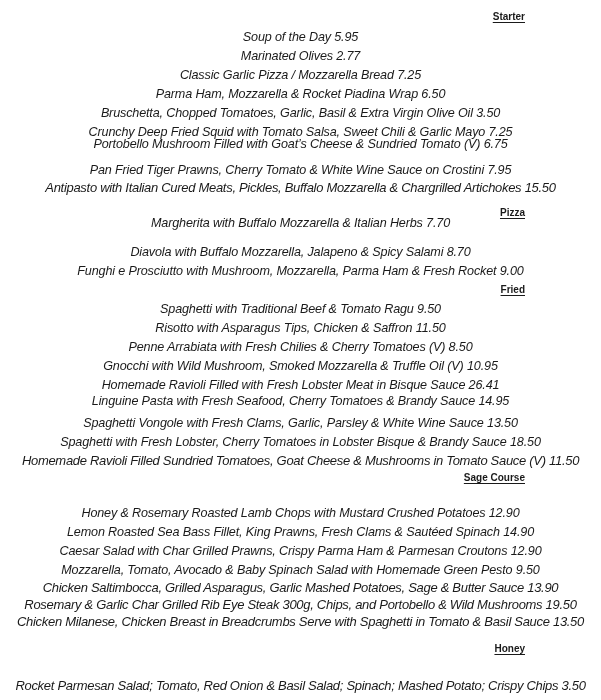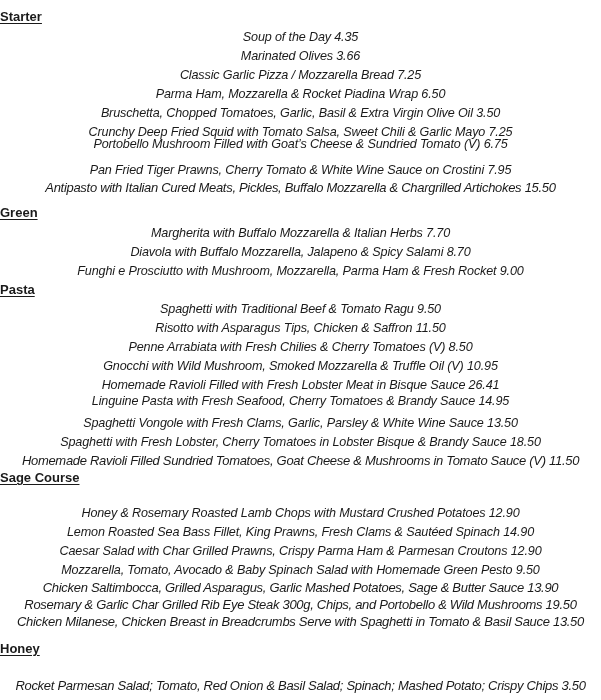--- a/index.html
+++ b/index.html
@@ -9,48 +9,48 @@
     color: #1a1a1a;
     position: relative;
   }
   .page { position: absolute; left: 0; top: 0; width: 601px; }
   .line {
     position: absolute; left: 0; width: 601px; text-align: center;
     font-size: 12.6px; font-style: italic; white-space: nowrap;
     line-height: 16px; letter-spacing: -0.15px;
   }
   .heading {
-    position: absolute; left: 0; width: 525px; text-align: left;
-    font-size: 13px; font-weight: bold; line-height: 16px;
+    position: absolute; left: 0; width: 525px; text-align: right;
+    font-size: 10px; font-weight: bold; line-height: 16px;
   }
   .heading span { text-decoration: underline; text-underline-offset: 2px; }
   .tight { font-size: 13px; letter-spacing: -0.3px; }
 </style>
 </head>
 <body>
 
 <div class="page">
 
   <div class="heading" style="top:9px"><span>Starter</span></div>
-  <div class="line" style="top:29px">Soup of the Day 4.35</div>
-  <div class="line" style="top:48px">Marinated Olives 3.66</div>
+  <div class="line" style="top:29px">Soup of the Day 5.95</div>
+  <div class="line" style="top:48px">Marinated Olives 2.77</div>
   <div class="line" style="top:67px">Classic Garlic Pizza / Mozzarella Bread 7.25</div>
   <div class="line" style="top:86px">Parma Ham, Mozzarella &amp; Rocket Piadina Wrap 6.50</div>
   <div class="line" style="top:105px">Bruschetta, Chopped Tomatoes, Garlic, Basil &amp; Extra Virgin Olive Oil 3.50</div>
   <div class="line" style="top:124px">Crunchy Deep Fried Squid with Tomato Salsa, Sweet Chili &amp; Garlic Mayo 7.25</div>
   <div class="line" style="top:136px">Portobello Mushroom Filled with Goat’s Cheese &amp; Sundried Tomato (V) 6.75</div>
   <div class="line" style="top:162px">Pan Fried Tiger Prawns, Cherry Tomato &amp; White Wine Sauce on Crostini 7.95</div>
   <div class="line tight" style="top:180px">Antipasto with Italian Cured Meats, Pickles, Buffalo Mozzarella &amp; Chargrilled Artichokes 15.50</div>
 
-  <div class="heading" style="top:205px"><span>Green</span></div>
-  <div class="line" style="top:225px">Margherita with Buffalo Mozzarella &amp; Italian Herbs 7.70</div>
+  <div class="heading" style="top:205px"><span>Pizza</span></div>
+  <div class="line" style="top:215px">Margherita with Buffalo Mozzarella &amp; Italian Herbs 7.70</div>
   <div class="line" style="top:244px">Diavola with Buffalo Mozzarella, Jalapeno &amp; Spicy Salami 8.70</div>
   <div class="line" style="top:263px">Funghi e Prosciutto with Mushroom, Mozzarella, Parma Ham &amp; Fresh Rocket 9.00</div>
 
-  <div class="heading" style="top:282px"><span>Pasta</span></div>
+  <div class="heading" style="top:282px"><span>Fried</span></div>
   <div class="line" style="top:301px">Spaghetti with Traditional Beef &amp; Tomato Ragu 9.50</div>
   <div class="line" style="top:320px">Risotto with Asparagus Tips, Chicken &amp; Saffron 11.50</div>
   <div class="line" style="top:339px">Penne Arrabiata  with Fresh Chilies &amp; Cherry Tomatoes  (V) 8.50</div>
   <div class="line" style="top:358px">Gnocchi with Wild Mushroom, Smoked Mozzarella &amp; Truffle Oil (V) 10.95</div>
   <div class="line" style="top:377px">Homemade Ravioli Filled with Fresh Lobster Meat in Bisque Sauce 26.41</div>
   <div class="line" style="top:393px">Linguine Pasta with Fresh Seafood, Cherry Tomatoes &amp; Brandy Sauce 14.95</div>
   <div class="line" style="top:415px">Spaghetti Vongole with Fresh Clams, Garlic, Parsley &amp; White Wine Sauce 13.50</div>
   <div class="line" style="top:434px">Spaghetti with Fresh Lobster, Cherry Tomatoes in Lobster Bisque &amp; Brandy Sauce 18.50</div>
   <div class="line tight" style="top:453px">Homemade Ravioli Filled Sundried Tomatoes, Goat Cheese &amp; Mushrooms in Tomato Sauce (V) 11.50</div>
 

